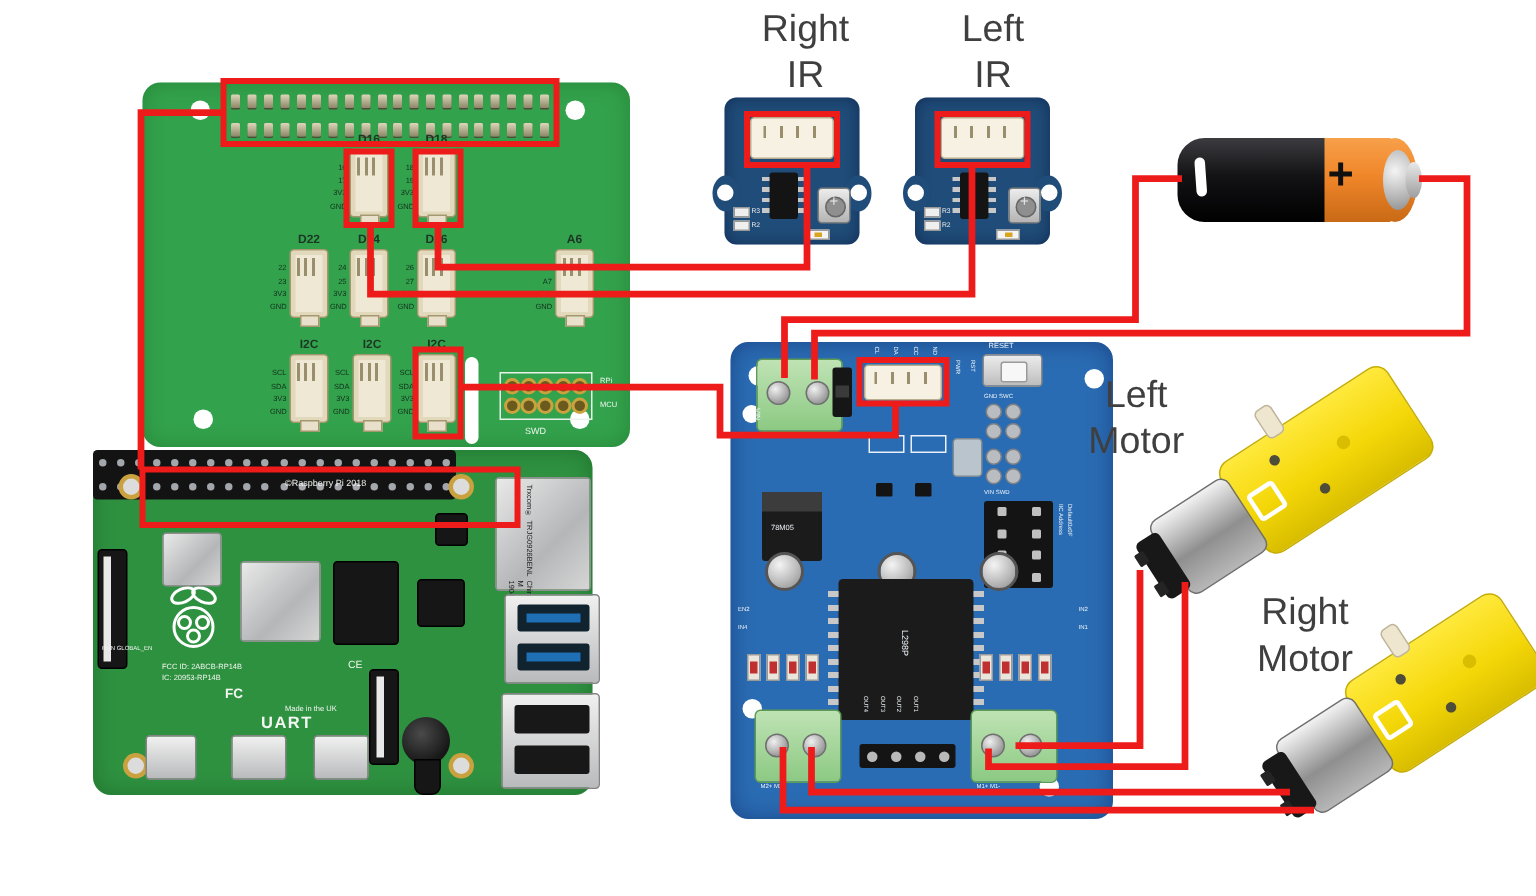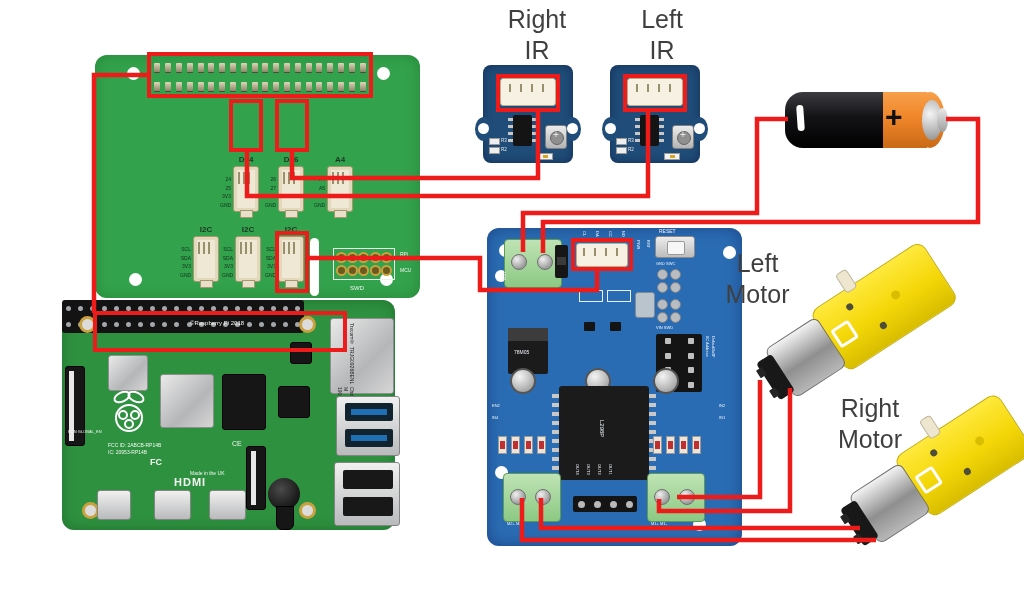--- a/index.html
+++ b/index.html
@@ -170,41 +170,65 @@
         <div class="swdhole"></div>
         <div class="swdhole"></div>
         <div class="swdhole"></div>
         <div class="swdhole"></div>
         <div class="swdhole"></div>
         <div class="swdhole"></div>
       </div>
     <div class="silk-w f5" style="left:305px;top:197px">RPi</div>
     <div class="silk-w f5" style="left:305px;top:213px">MCU</div>
     <div class="silk-w f6" style="left:255px;top:230px">SWD</div>
+      <div class="port" style="left: 125px; top: 33px;">
+        <div class="port-label">D16</div>
+        <div class="grove-conn"></div>
+        <div class="pin-label" style="top: 22px;">16</div>
+        <div class="pin-label" style="top: 30.5px;">17</div>
+        <div class="pin-label" style="top: 39px;">3V3</div>
+        <div class="pin-label" style="top: 47.5px;">GND</div>
+      </div>
+      <div class="port" style="left: 170px; top: 33px;">
+        <div class="port-label">D18</div>
+        <div class="grove-conn"></div>
+        <div class="pin-label" style="top: 22px;">18</div>
+        <div class="pin-label" style="top: 30.5px;">19</div>
+        <div class="pin-label" style="top: 39px;">3V3</div>
+        <div class="pin-label" style="top: 47.5px;">GND</div>
+      </div>
+      <div class="port" style="left: 85px; top: 100px;">
+        <div class="port-label">D22</div>
+        <div class="grove-conn"></div>
+        <div class="pin-label" style="top: 22px;">22</div>
+        <div class="pin-label" style="top: 30.5px;">23</div>
+        <div class="pin-label" style="top: 39px;">3V3</div>
+        <div class="pin-label" style="top: 47.5px;">GND</div>
+      </div>
       <div class="port" style="left: 125px; top: 100px;">
         <div class="port-label">D24</div>
         <div class="grove-conn"></div>
         <div class="pin-label" style="top: 22px;">24</div>
         <div class="pin-label" style="top: 30.5px;">25</div>
         <div class="pin-label" style="top: 39px;">3V3</div>
         <div class="pin-label" style="top: 47.5px;">GND</div>
       </div>
       <div class="port" style="left: 170px; top: 100px;">
         <div class="port-label">D26</div>
         <div class="grove-conn"></div>
         <div class="pin-label" style="top: 22px;">26</div>
         <div class="pin-label" style="top: 30.5px;">27</div>
         <div class="pin-label" style="top: 39px;">3V3</div>
         <div class="pin-label" style="top: 47.5px;">GND</div>
       </div>
-      <div class="port" style="left: 219px; top: 100px;">
-        <div class="port-label">A4</div>
-        <div class="grove-conn"></div>
-        <div class="pin-label" style="top: 22px;">A4</div>
-        <div class="pin-label" style="top: 30.5px;">A5</div>
+      <div class="port" style="left: 262px; top: 100px;">
+        <div class="port-label">A6</div>
+        <div class="grove-conn"></div>
+        <div class="pin-label" style="top: 22px;">A6</div>
+        <div class="pin-label" style="top: 30.5px;">A7</div>
         <div class="pin-label" style="top: 39px;">3V3</div>
         <div class="pin-label" style="top: 47.5px;">GND</div>
       </div>
       <div class="port" style="left: 85px; top: 170px;">
         <div class="port-label">I2C</div>
         <div class="grove-conn"></div>
         <div class="pin-label" style="top: 22px;">SCL</div>
         <div class="pin-label" style="top: 30.5px;">SDA</div>
         <div class="pin-label" style="top: 39px;">3V3</div>
         <div class="pin-label" style="top: 47.5px;">GND</div>
@@ -311,21 +335,21 @@
     </div>
     <div class="chip blackchip" style="left:3px;top:66px;width:18px;height:78px">
       <div style="position:absolute;left:3px;top:4px;width:5px;height:70px;background:#e8e8e8"></div>
     </div>
     <div class="pi-txt f4" style="left:6px;top:130px">RUN GLOBAL_EN</div>
     <div class="pi-txt f5" style="left:46px;top:142px">FCC ID: 2ABCB-RP14B</div>
     <div class="pi-txt f5" style="left:46px;top:149px">IC: 20953-RP14B</div>
     <div class="pi-txt" style="left:88px;top:157px;font-weight:bold;font-size:9px">FC</div>
     <div class="pi-txt f7" style="left:170px;top:140px">CE</div>
     <div class="pi-txt f5" style="left:128px;top:170px">Made in the UK</div>
-    <div class="pi-txt" style="left:112px;top:176px;font-weight:bold;font-size:11px;letter-spacing:1px">HDMI</div>
+    <div class="pi-txt" style="left:112px;top:176px;font-weight:bold;font-size:11px;letter-spacing:1px">UART</div>
     <div class="chip silver-port" style="left:35px;top:190px;width:34px;height:30px"></div>
     <div class="chip silver-port" style="left:92px;top:190px;width:37px;height:30px"></div>
     <div class="chip silver-port" style="left:147px;top:190px;width:37px;height:30px"></div>
     <div class="chip blackchip" style="left:184px;top:146px;width:18px;height:62px">
       <div style="position:absolute;left:4px;top:4px;width:5px;height:54px;background:#e8e8e8"></div>
     </div>
     <div class="chip" style="left:206px;top:178px;width:32px;height:32px;background:radial-gradient(circle at 40% 35%,#4a4a4a,#171717 70%);border-radius:50%"></div>
     <div class="chip blackchip" style="left:214px;top:206px;width:16px;height:22px;border-radius:0 0 6px 6px"></div>
   </div>
 

